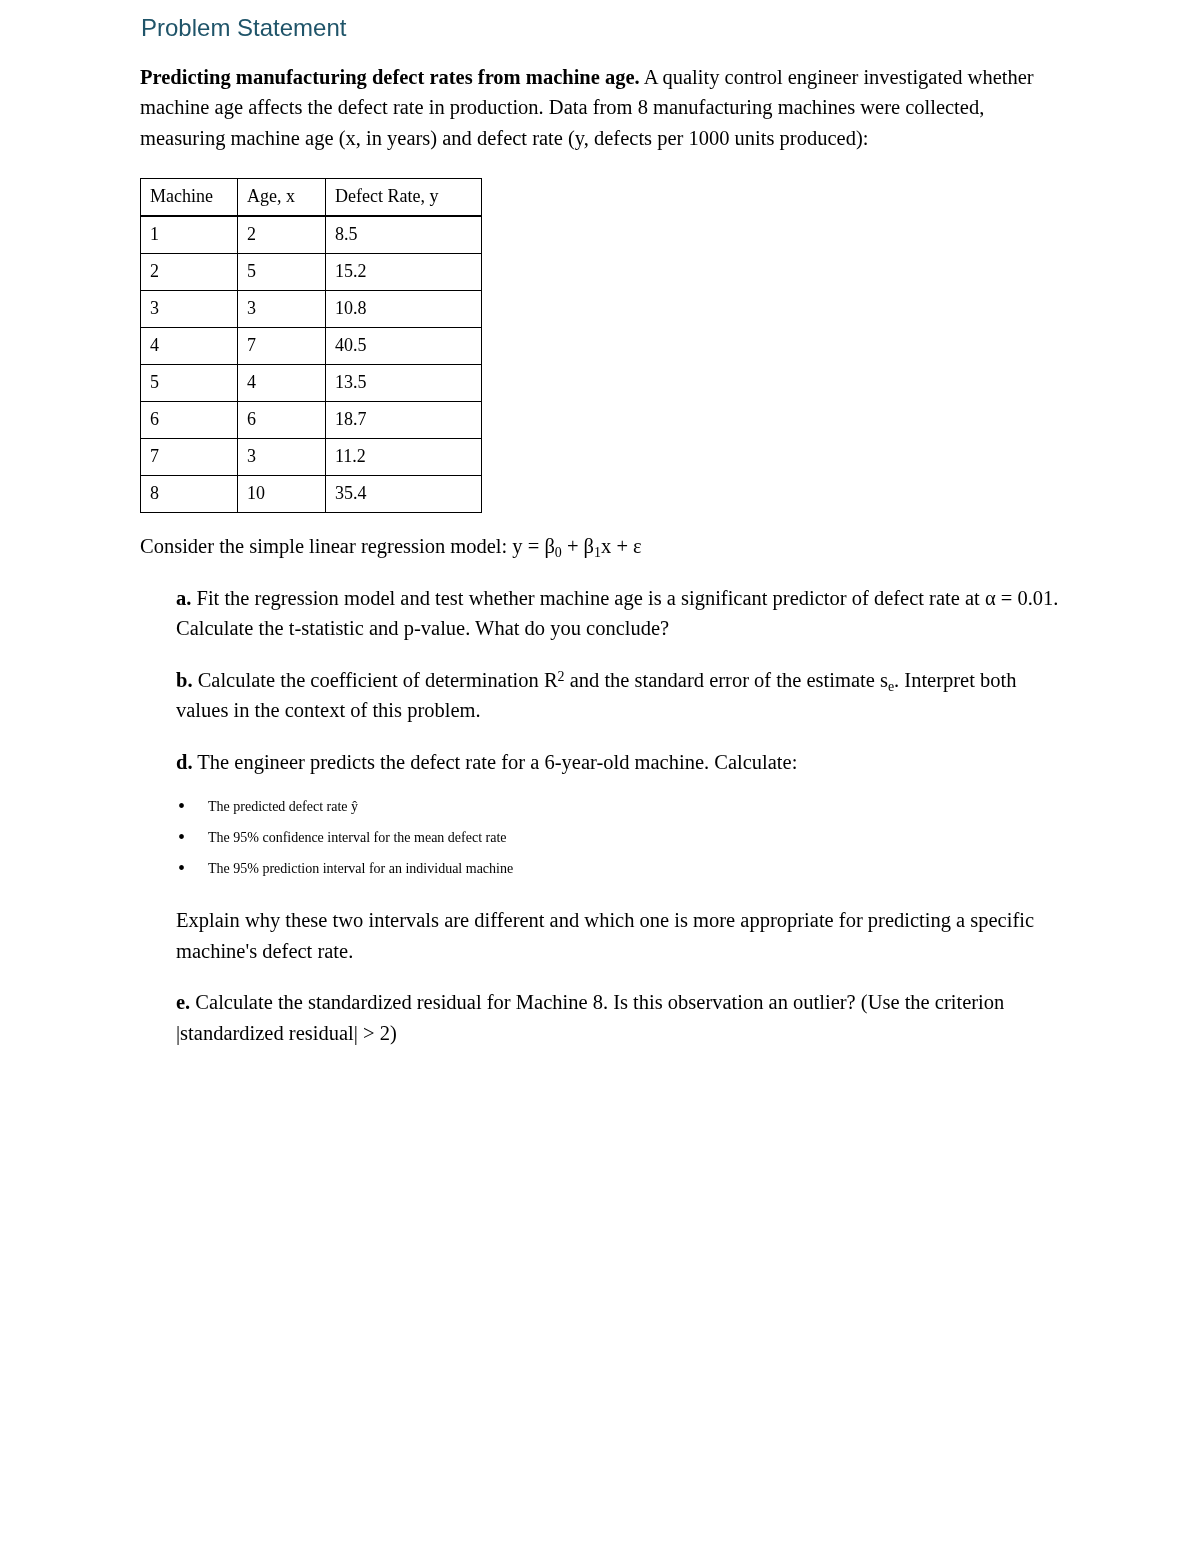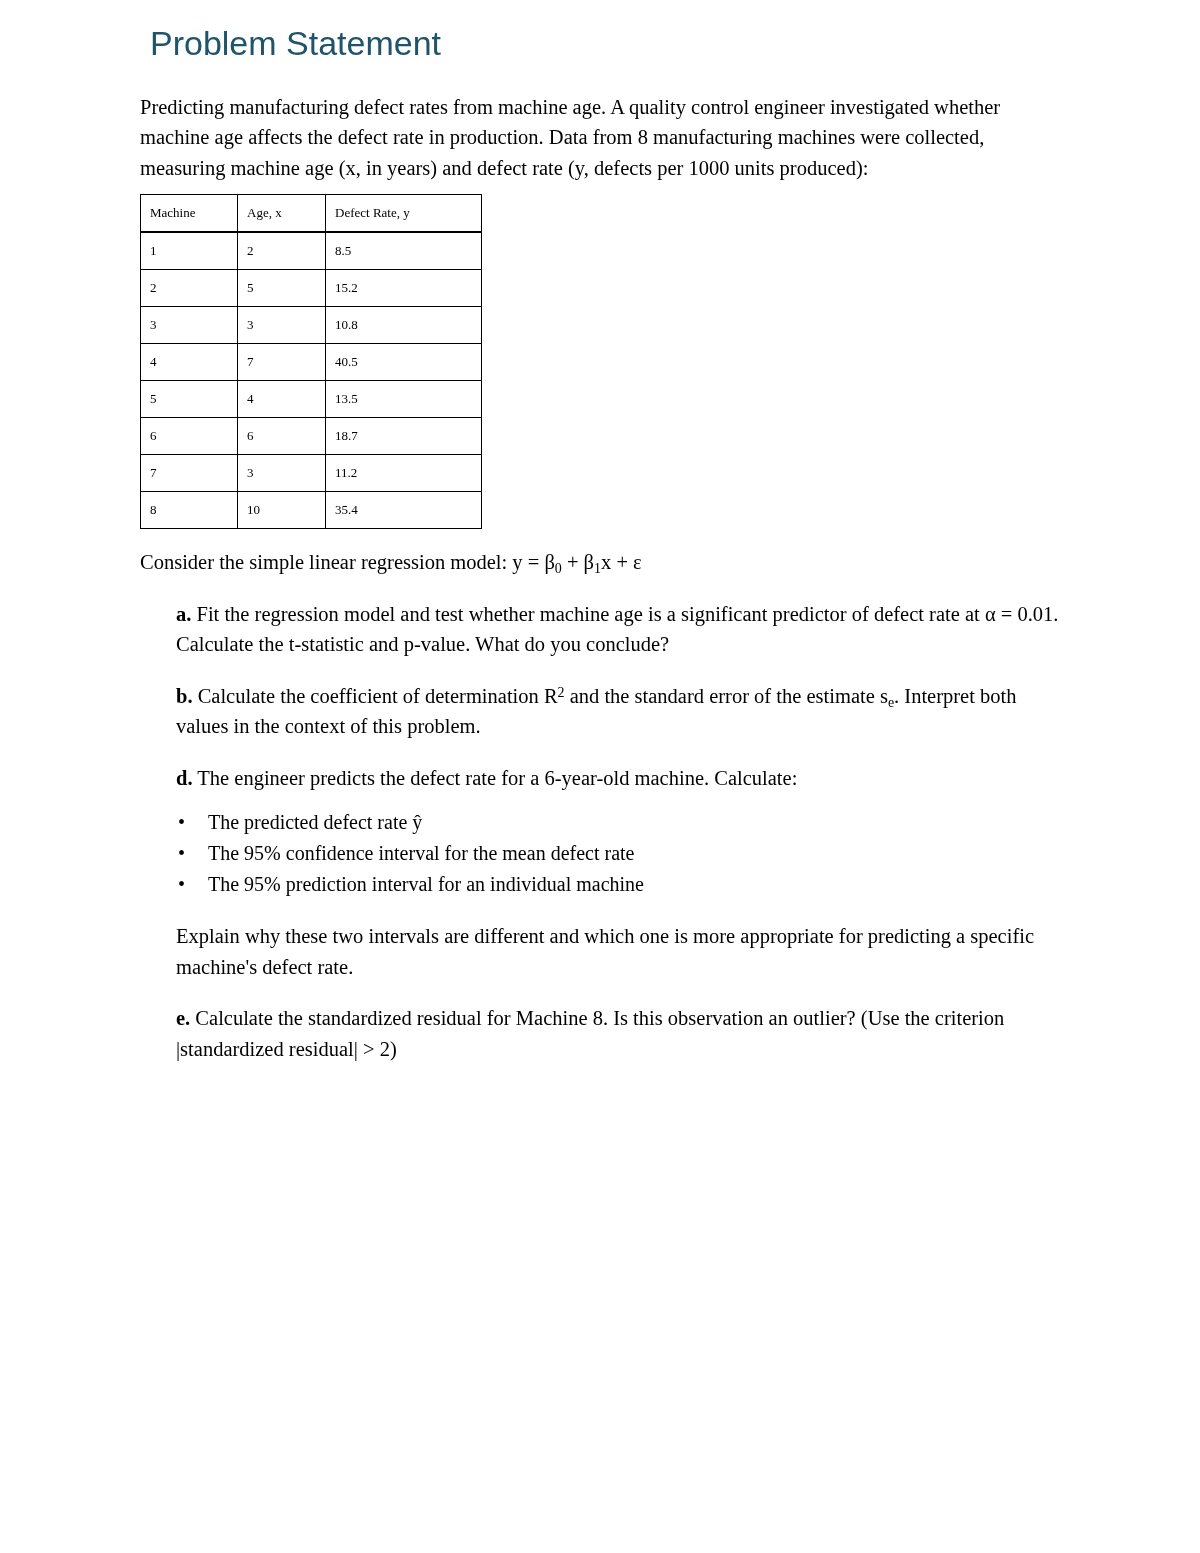--- a/index.html
+++ b/index.html
@@ -26,61 +26,61 @@
     font-size: 34px;
     font-weight: 400;
     color: #1F4E68;
     margin: 0;
     padding-top: 176px;
     line-height: 1.18;
     letter-spacing: 0.1px;
   }
   h2.doc-h2 {
     font-family: "Liberation Sans", "DejaVu Sans", sans-serif;
-    font-size: 34px;
+    font-size: 24px;
     font-weight: 400;
     color: #1F5469;
-    margin: 10px;
+    margin: 1px;
     padding-top: 13px;
     line-height: 1.2;
   }
   p.body-text {
     font-size: 20.5px;
     line-height: 30.5px;
     margin: 0;
     padding-top: 18px;
     text-align: left;
   }
   p.body-text.tight {
     padding-top: 21px;
     margin-left: 36px;
   }
   .lead-bold {
-    font-weight: normal;
+    font-weight: bold;
   }
   .part-label {
     font-weight: bold;
   }
   sub {
     font-size: 0.68em;
     line-height: 0;
     vertical-align: -0.28em;
   }
   sup {
     font-size: 0.68em;
     line-height: 0;
     vertical-align: 0.42em;
   }
   
   table.data-table {
     border-collapse: collapse;
-    margin-top: 11px;
+    margin-top: 25px;
     table-layout: fixed;
     width: 341px;
-    font-size: 13px;
+    font-size: 18px;
   }
   table.data-table col.c-machine { width: 97px; }
   table.data-table col.c-age     { width: 88px; }
   table.data-table col.c-defect  { width: 156px; }
   table.data-table th,
   table.data-table td {
     border: 1px solid #000000;
     padding: 3px 0 4px 9px;
     font-weight: 400;
     text-align: left;
@@ -96,21 +96,21 @@
     vertical-align: top;
     line-height: 29px;
   }
   
   ul.bullets {
     margin: 0;
     padding: 14px 0 0 0;
     list-style: none;
   }
   ul.bullets li {
-    font-size: 20px;
+    font-size: 14px;
     line-height: 31px;
     position: relative;
     padding-left: 68px;
   }
   ul.bullets li::before {
     content: "\2022";
     position: absolute;
     left: 38px;
     top: 0;
     font-size: 20px;

